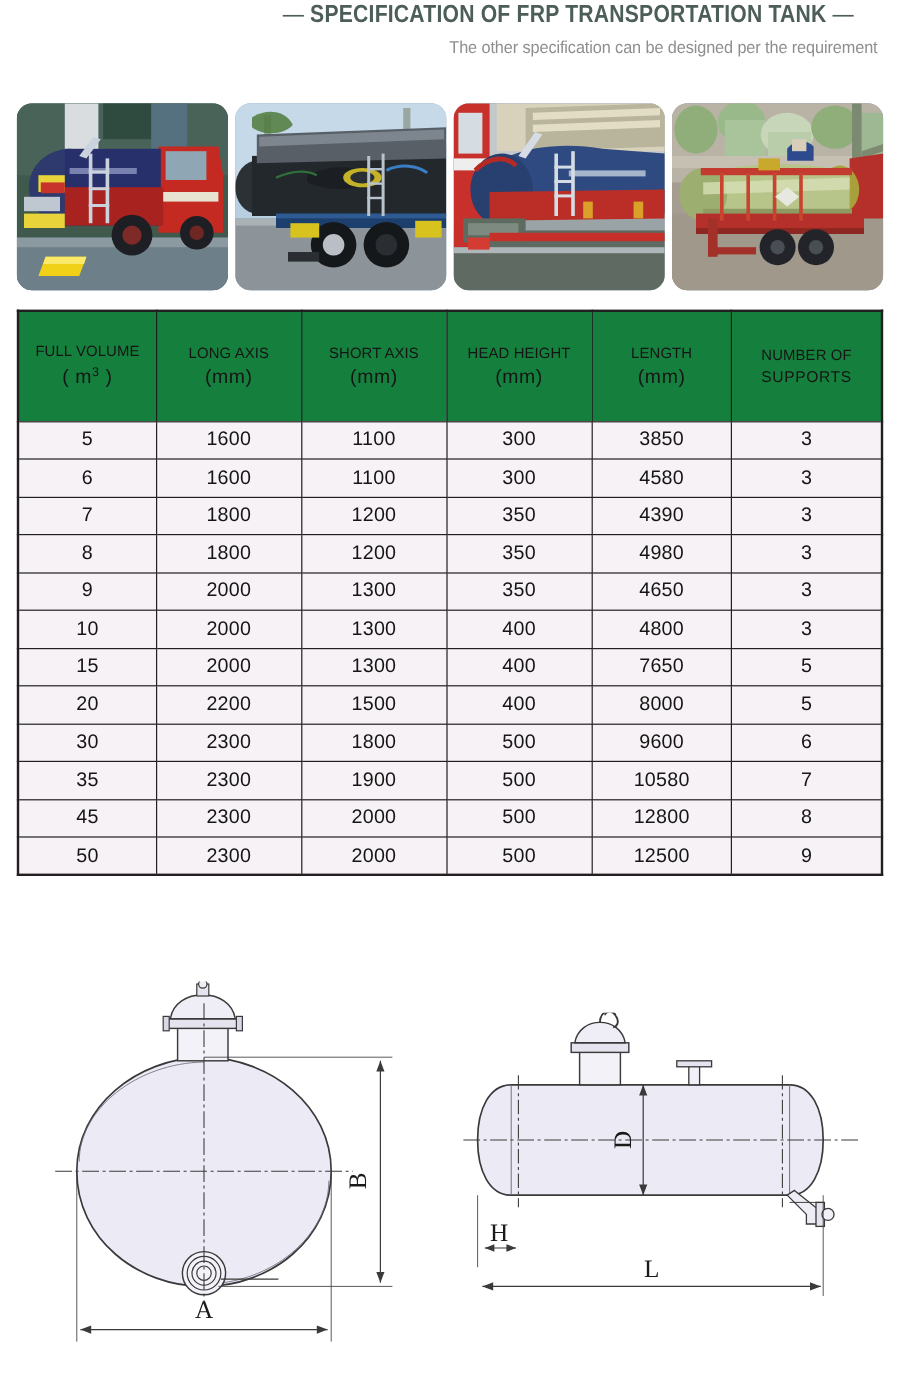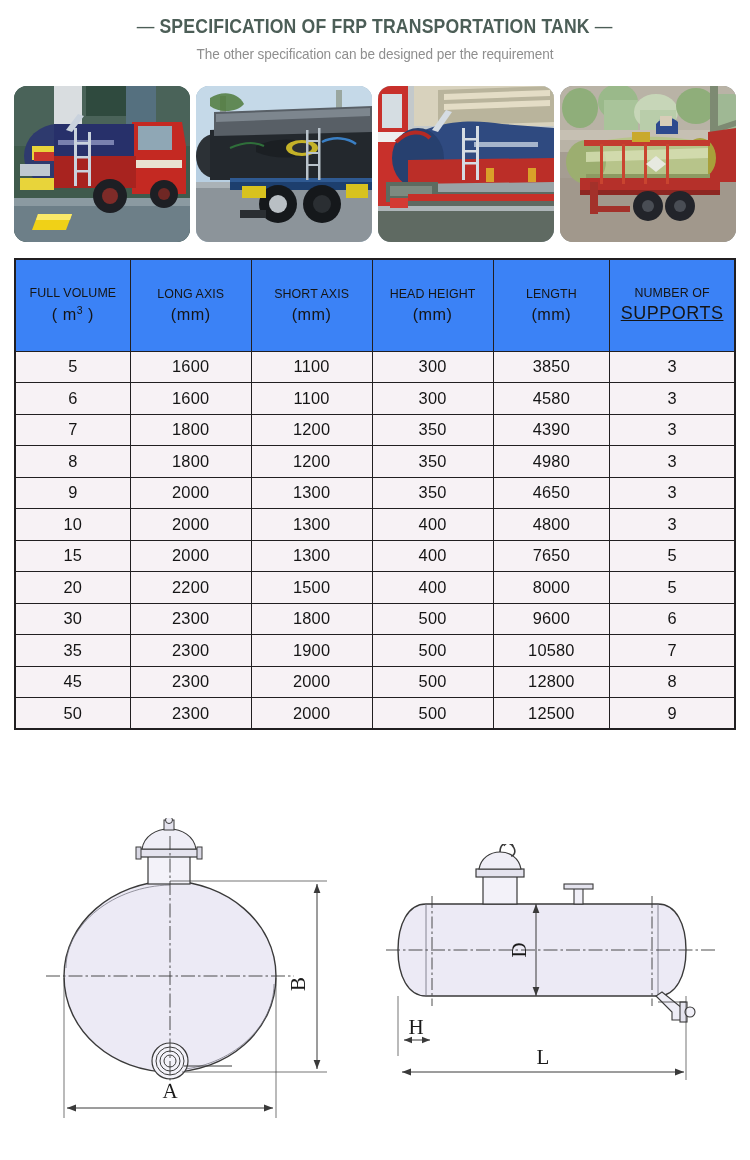--- a/index.html
+++ b/index.html
@@ -10,21 +10,21 @@
     font-family: "Liberation Sans", sans-serif;
   }
   #page {
     position: relative;
     width: 750px; height: 1160px;
     overflow: hidden;
     background: #ffffff;
   }
 
   
-  .header { padding-top: 14px; text-align: center; }
+  .header { text-align: right; }
   .title {
     font-family: "Liberation Sans", sans-serif;
     font-weight: bold;
     font-size: 20.5px;
     letter-spacing: 0.2px;
     color: #4c5e57;
     display: inline-block;
     transform: scaleX(0.86);
     transform-origin: center;
     white-space: nowrap;
@@ -65,21 +65,21 @@
     table-layout: fixed;
     border: 2.4px solid #211f21;
   }
   .spec-table th, .spec-table td {
     border: 1.6px solid #211f21;
     text-align: center;
     color: #151515;
     font-weight: normal;
   }
   .spec-table th {
-    background: #3b82f6;
+    background: #15803d;
     height: 92px;
     font-size: 12.4px;
     line-height: 1.05;
     letter-spacing: 0.1px;
   }
   .spec-table th .unit {
     display: block;
     margin-top: 5px;
     font-size: 16.2px;
     letter-spacing: 0.5px;
@@ -300,21 +300,21 @@
         <th>
           <span>HEAD HEIGHT</span>
           <span class="unit">(mm)</span>
         </th>
         <th>
           <span>LENGTH</span>
           <span class="unit">(mm)</span>
         </th>
         <th>
           <span>NUMBER OF</span>
-          <span class="unit" style="font-size:18px;margin-top:4px;text-decoration:underline;">SUPPORTS</span>
+          <span class="unit" style="font-size:13px;margin-top:4px;">SUPPORTS</span>
         </th>
       </tr>
     </thead>
     <tbody id="table-body">
         <tr>
           <td>5</td>
           <td>1600</td>
           <td>1100</td>
           <td>300</td>
           <td>3850</td>

